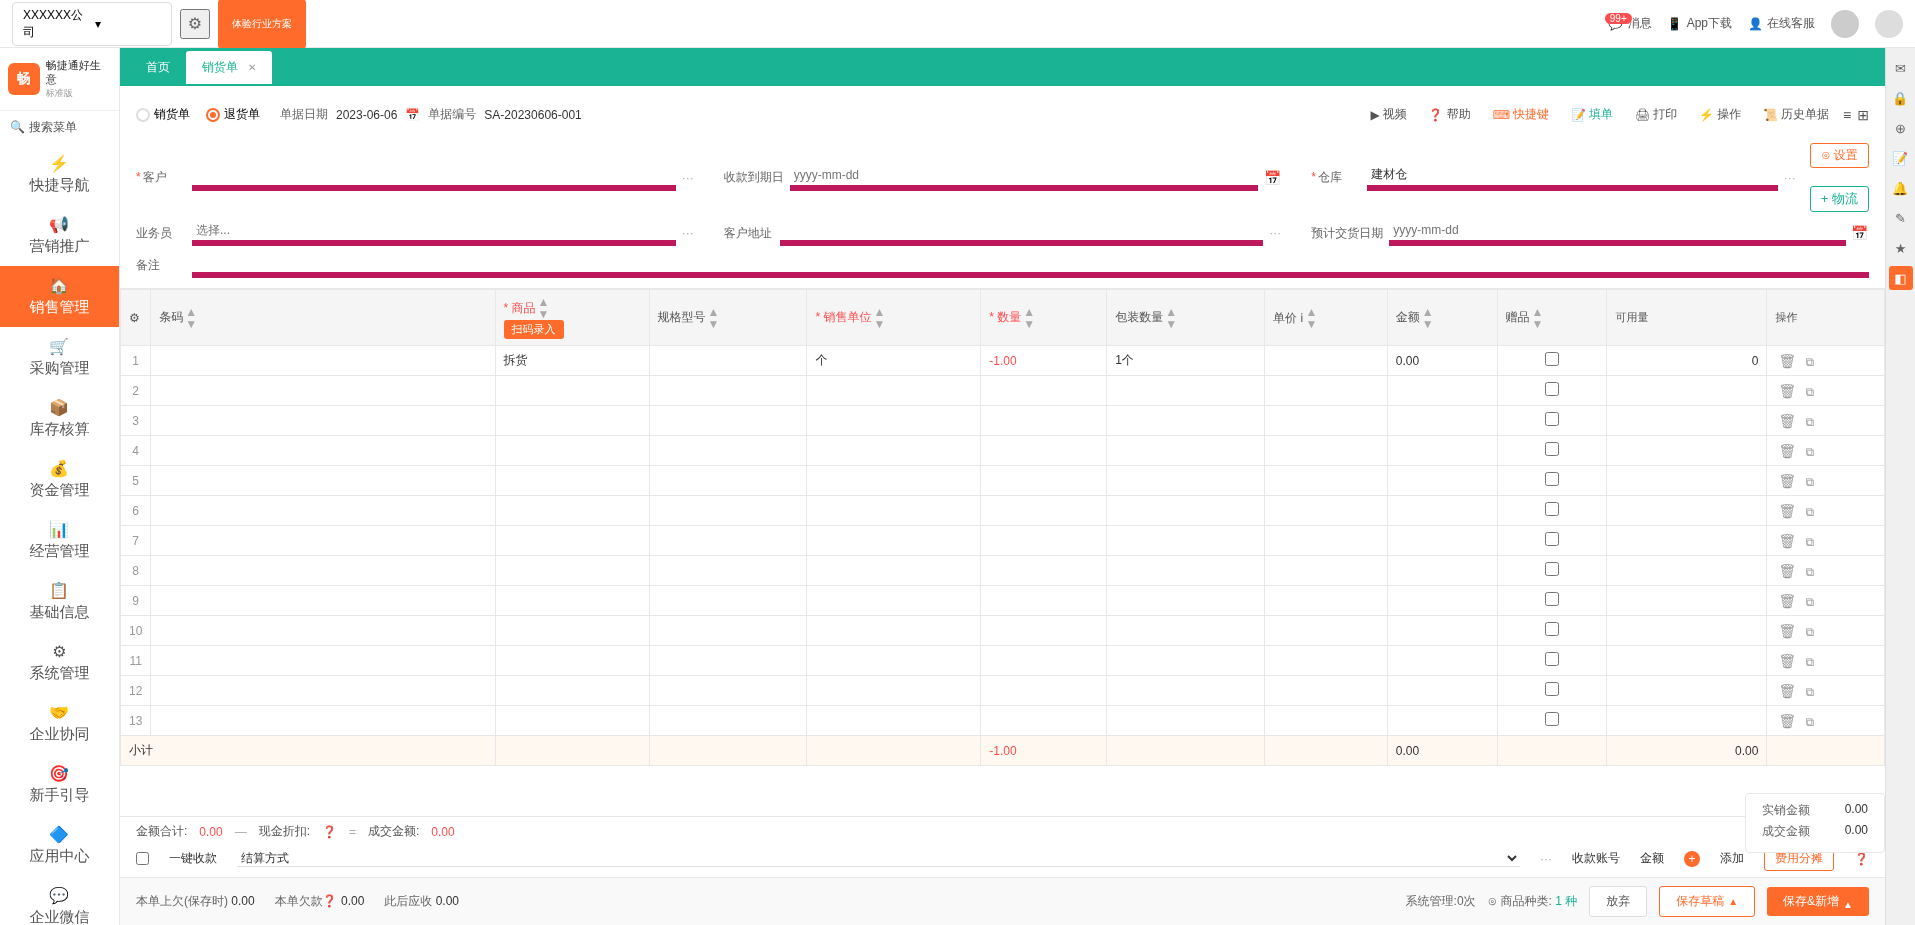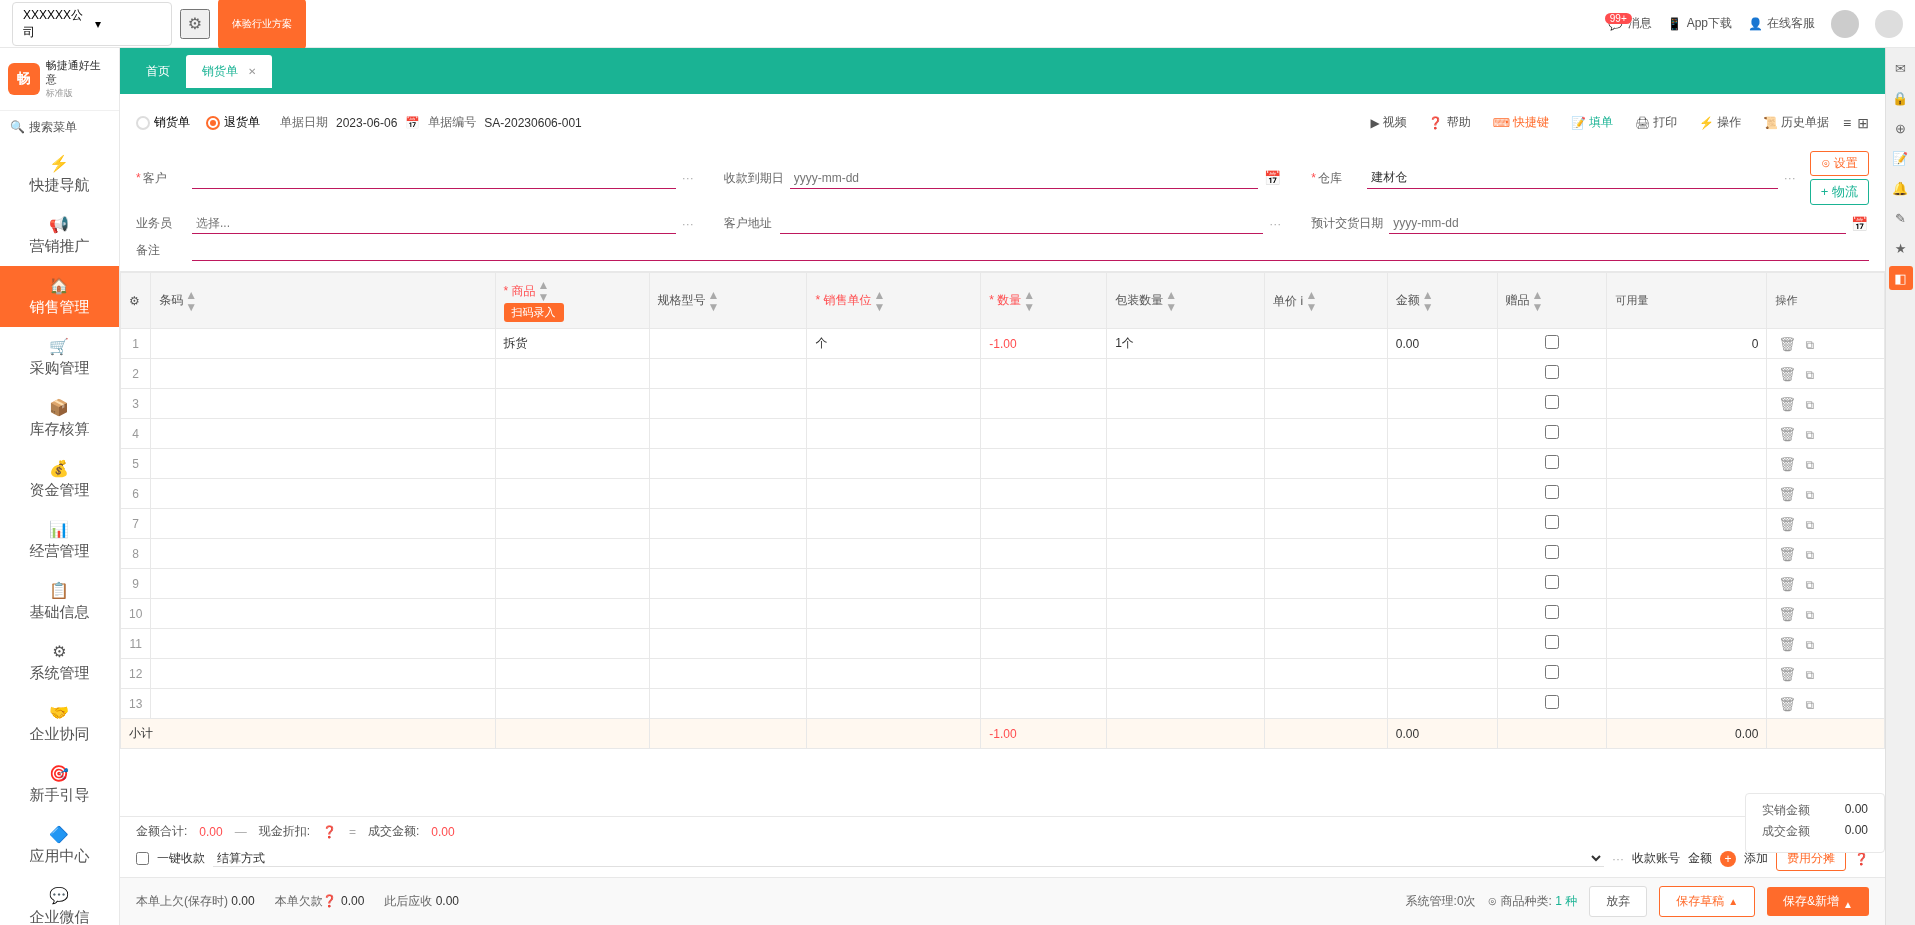--- a/index.html
+++ b/index.html
@@ -120,21 +120,21 @@
       display: flex;
       flex-direction: column;
     }
 
     
     .tab-bar {
       background: #1ab394;
       display: flex;
       align-items: center;
       padding: 0 10px;
-      height: 46px;
+      height: 38px;
     }
     .tab-item {
       padding: 8px 16px;
       cursor: pointer;
       color: rgba(255,255,255,0.8);
       border-radius: 3px 3px 0 0;
       display: flex; align-items: center; gap: 6px;
     }
     .tab-item.active {
       background: #fff;
@@ -194,21 +194,21 @@
     }
     .field-label {
       color: #666; white-space: nowrap; min-width: 50px;
     }
     .field-label.required::before {
       content: '*'; color: #ff4d4f; margin-right: 2px;
     }
     .field-input {
       flex: 1;
       border: none;
-      border-bottom: 1px solid #be185d;
+      border-bottom: 6px solid #be185d;
       padding: 3px 4px;
       outline: none;
       color: #333;
       background: transparent;
     }
     .field-icon { color: #aaa; cursor: pointer; font-size: 14px; }
     .field-dots { color: #aaa; cursor: pointer; }
     .settings-btn {
       background: #fff;
       border: 1px solid #ff6b2b;
@@ -296,21 +296,21 @@
     }
     .totals-row {
       display: flex; align-items: center; gap: 12px;
       margin-bottom: 6px;
     }
     .total-item { color: #555; }
     .total-value { color: #ff4d4f; font-weight: 500; }
     .equals { color: #aaa; }
     .dash { color: #aaa; }
     .payment-row {
-      display: flex; align-items: center; gap: 8px;
+      display: flex; align-items: center; gap: 20px;
     }
     .payment-checkbox { cursor: pointer; }
     .payment-label { color: #333; }
     .add-btn {
       background: #ff6b2b; color: #fff;
       border: none; border-radius: 50%;
       width: 16px; height: 16px;
       display: flex; align-items: center; justify-content: center;
       cursor: pointer; font-size: 12px; line-height: 1;
     }
@@ -604,21 +604,21 @@
       </div>
       <div class="field-row">
         <span class="field-label">收款到期日</span>
         <input class="field-input" type="text" placeholder="yyyy-mm-dd" style="">
         <span class="field-icon">📅</span>
       </div>
       <div class="field-row">
         <span class="field-label required">仓库</span>
         <input class="field-input" type="text" value="建材仓" style="">
         <span class="field-dots">···</span>
-        <div style="display:flex;flex-direction:column;gap:3px;margin-left:8px;">
+        <div style="display:flex;flex-direction:column;gap:18px;margin-left:8px;">
           <button class="settings-btn">⊙ 设置</button>
           <button class="logistics-btn">+ 物流</button>
         </div>
       </div>
       <div class="field-row">
         <span class="field-label">业务员</span>
         <input class="field-input" type="text" placeholder="选择..." style="">
         <span class="field-dots">···</span>
       </div>
       <div class="field-row">

